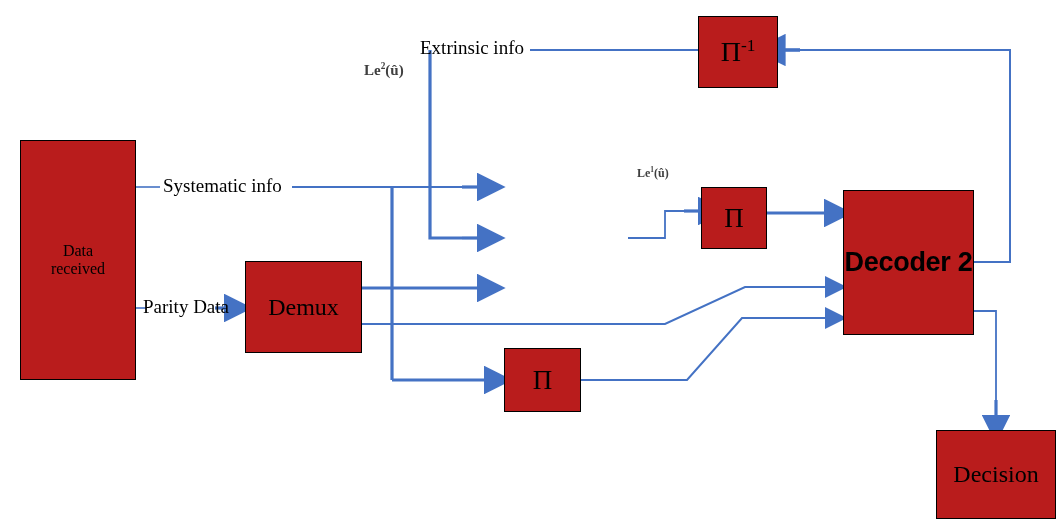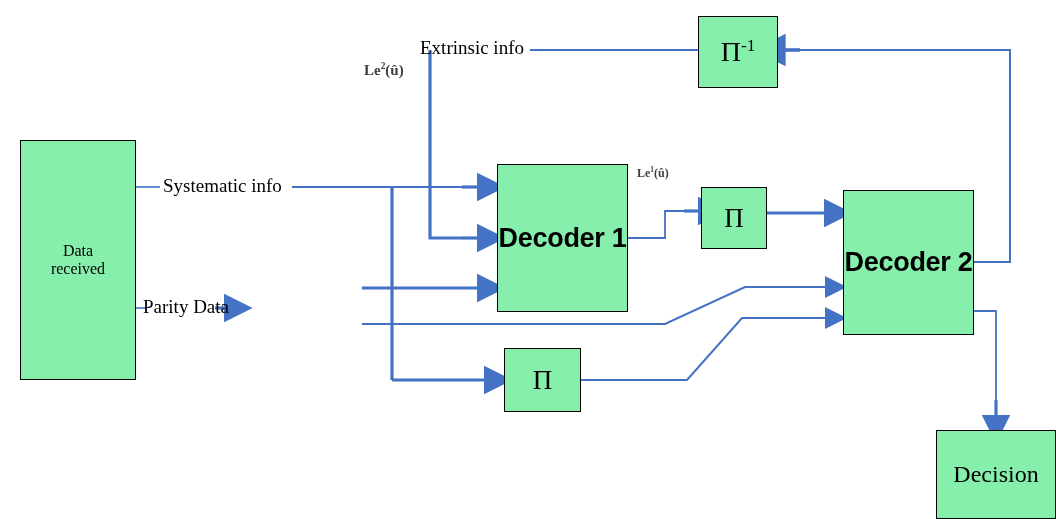--- a/index.html
+++ b/index.html
@@ -9,21 +9,21 @@
     background:#ffffff;
     overflow:hidden;
     font-family:"Liberation Serif", serif;
   }
   svg#wires{position:absolute;left:0;top:0;width:1056px;height:519px;}
 
   .box{
     position:absolute;
     box-sizing:border-box;
     border:1.6px solid #000000;
-    background:#86efac;
+    background:#b91c1c;
     display:flex;align-items:center;justify-content:center;
     text-align:center;
     line-height:1.12;
     color:#000000;
   }
   .serif{font-family:"Liberation Serif", serif;}
   .sans-bold{font-family:"Liberation Sans", sans-serif;font-weight:bold;}
 
   .box-data{left:20px;top:140px;width:116px;height:240px;font-size:16px;}
   .box-demux{left:245px;top:261px;width:117px;height:92px;font-size:24px;}
@@ -106,24 +106,24 @@
     </g>
   </svg>
 
   <div class="box box-data serif">
     <div>
       <div>Data</div>
       <div>received</div>
     </div>
   </div>
 
+  <div class="box box-demux serif">
+    <span>Demux</span>
+  </div>
 
-  <div class="box box-dec1 sans-bold">
-    <span>Decoder 1</span>
-  </div>
 
   <div class="box box-pi-mid serif">
     <span>Π</span>
   </div>
 
   <div class="box box-pi-bot serif">
     <span>Π</span>
   </div>
 
   <div class="box box-piinv serif">

